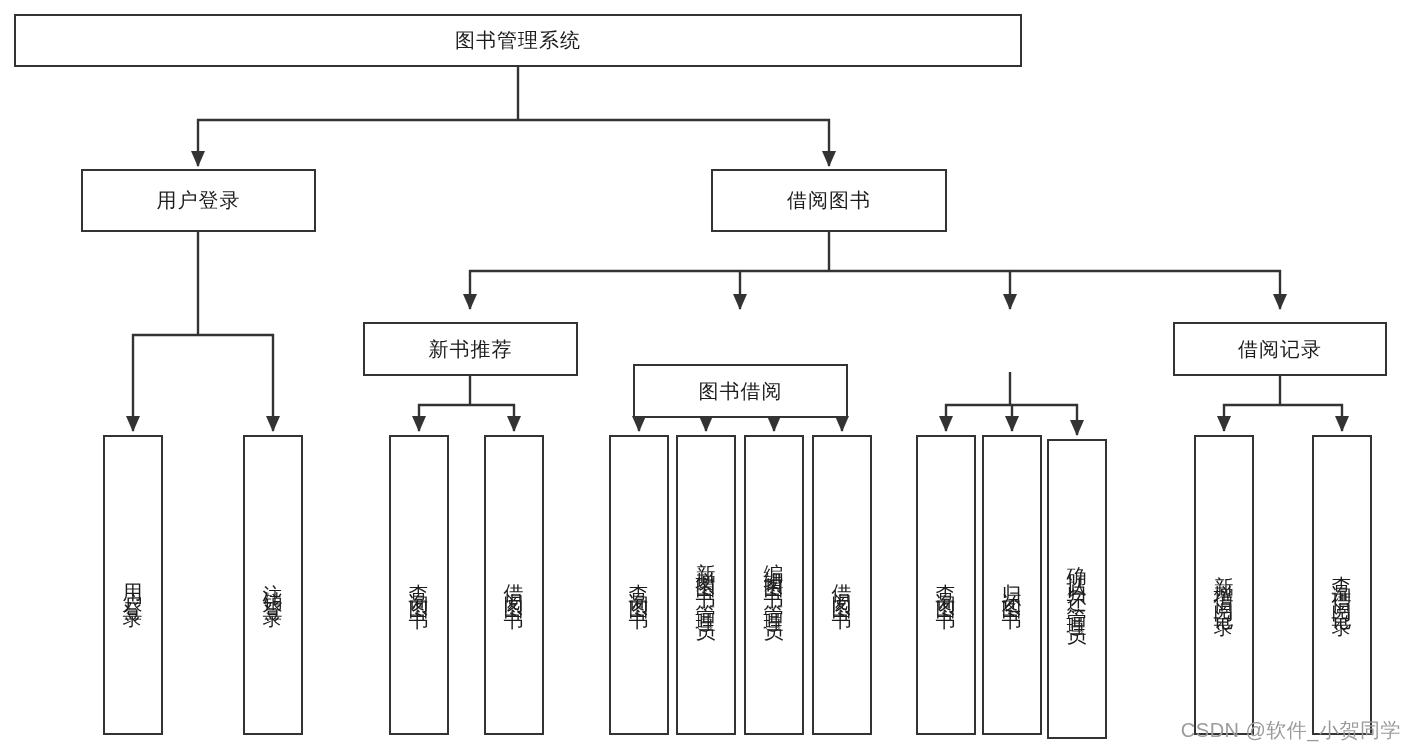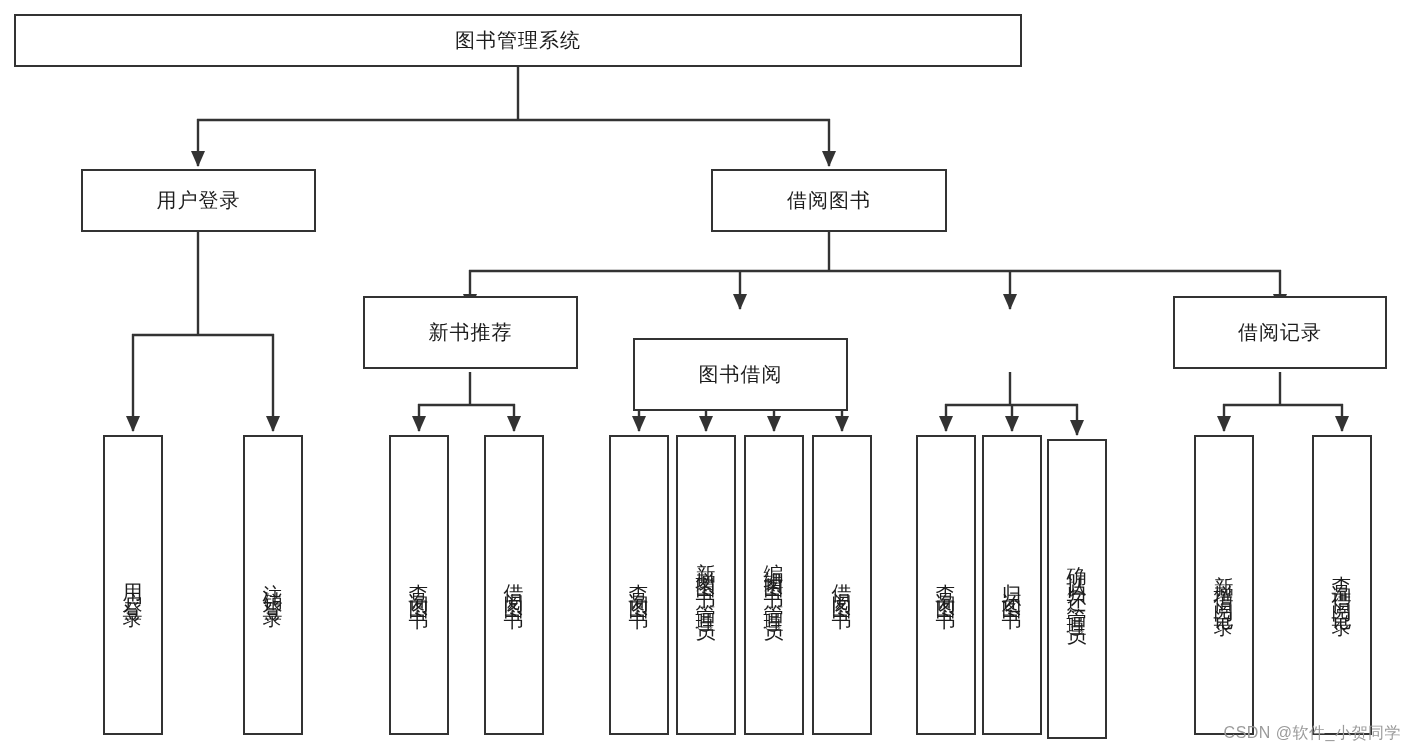--- a/index.html
+++ b/index.html
@@ -36,21 +36,21 @@
   }
   .box .hlabel {
     font-size: 20px;
     letter-spacing: 1px;
     white-space: nowrap;
   }
   .root-box  { left: 14px;  top: 14px;  width: 1008px; height: 53px; }
   .l2-box    { top: 169px;  height: 63px; }
   .l2-login  { left: 81px;  width: 235px; }
   .l2-mgmt   { left: 711px; width: 236px; }
-  .l3-box    { top: 296px;  height: 73px; width: 215px; }
+  .l3-box    { top: 322px;  height: 54px; width: 215px; }
   .l3-nb     { left: 363px; }
   .l3-bb     { left: 633px; margin-top: 42px; }
   .l3-cb     { left: 903px; }
   .l3-br     { left: 1173px; width: 214px; }
 
   .leaf {
     position: absolute;
     z-index: 2;
     top: 435px;
     width: 60px;
@@ -69,21 +69,21 @@
     line-height: 1;
     white-space: nowrap;
   }
   .leaf.lower { top: 439px; }
 
   .watermark {
     position: absolute;
     z-index: 3;
     right: 4px;
     bottom: 3px;
-    font-size: 16px;
+    font-size: 20px;
     letter-spacing: 0.5px;
     color: var(--watermark);
     white-space: nowrap;
   }
 </style>
 </head>
 <body>
 
 <div class="canvas">
 

